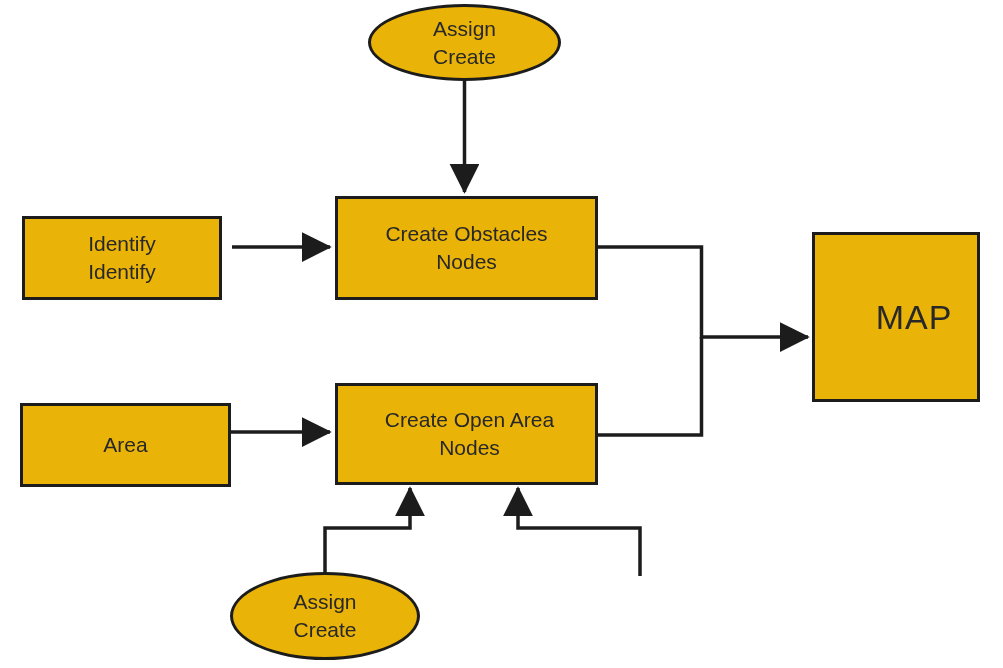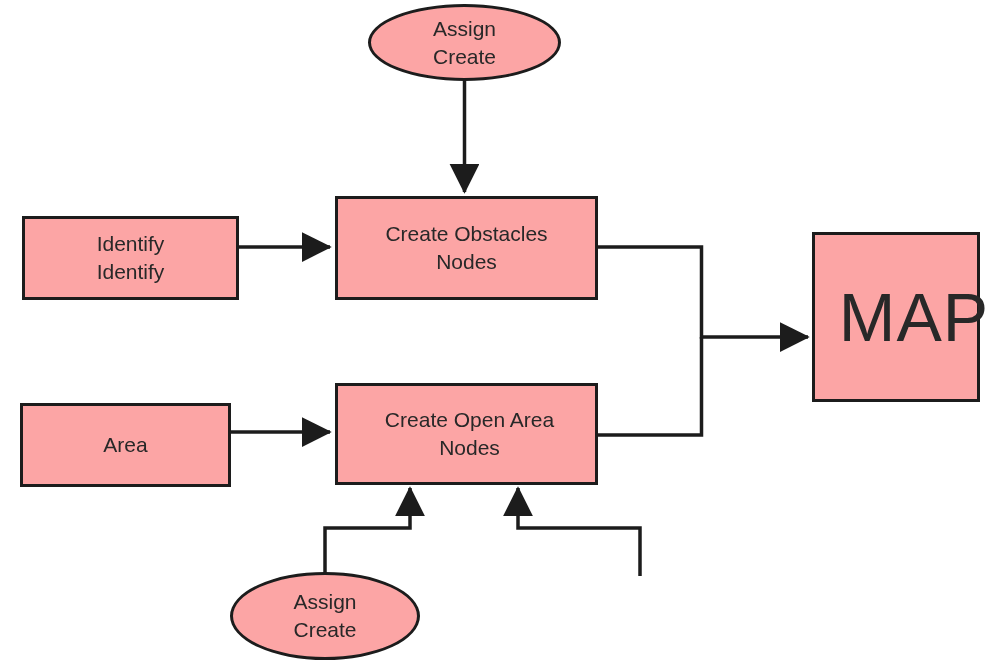--- a/index.html
+++ b/index.html
@@ -31,31 +31,31 @@
     fill: var(--stroke, #1c1c1c);
   }
   .node {
     position: absolute;
     box-sizing: border-box;
     display: flex;
     flex-direction: column;
     align-items: center;
     justify-content: center;
     text-align: right;
-    background: #fca5a5;
+    background: #eab308;
     border: 3px solid var(--stroke, #1c1c1c);
     color: var(--text, #282828);
     font-size: 21px;
     line-height: 1.32;
   }
   .node.ellipse {
     border-radius: 50%;
   }
   .node.map-node {
-    font-size: 68px;
+    font-size: 34px;
     line-height: 1;
     letter-spacing: 1px;
     padding-left: 36px;
   }
   .node span {
     display: block;
   }
 </style>
 </head>
 <body>
@@ -82,21 +82,21 @@
     <path class="edge" d="M325,574 V528 H410 V488" marker-end="url(#arrowhead)"></path>
 
     <path class="edge" d="M640,576 V528 H518 V488" marker-end="url(#arrowhead)"></path>
   </svg>
 
   <div class="node ellipse" style="left:368px; top:4px; width:193px; height:77px;">
     <span>Assign</span>
     <span>Create</span>
   </div>
 
-  <div class="node rect" style="left:22px; top:216px; width:217px; height:84px;">
+  <div class="node rect" style="left:22px; top:216px; width:200px; height:84px;">
     <span>Identify</span>
     <span>Identify</span>
   </div>
 
   <div class="node rect" style="left:335px; top:196px; width:263px; height:104px;">
     <span>Create Obstacles</span>
     <span>Nodes</span>
   </div>
 
   <div class="node rect" style="left:20px; top:403px; width:211px; height:84px;">

